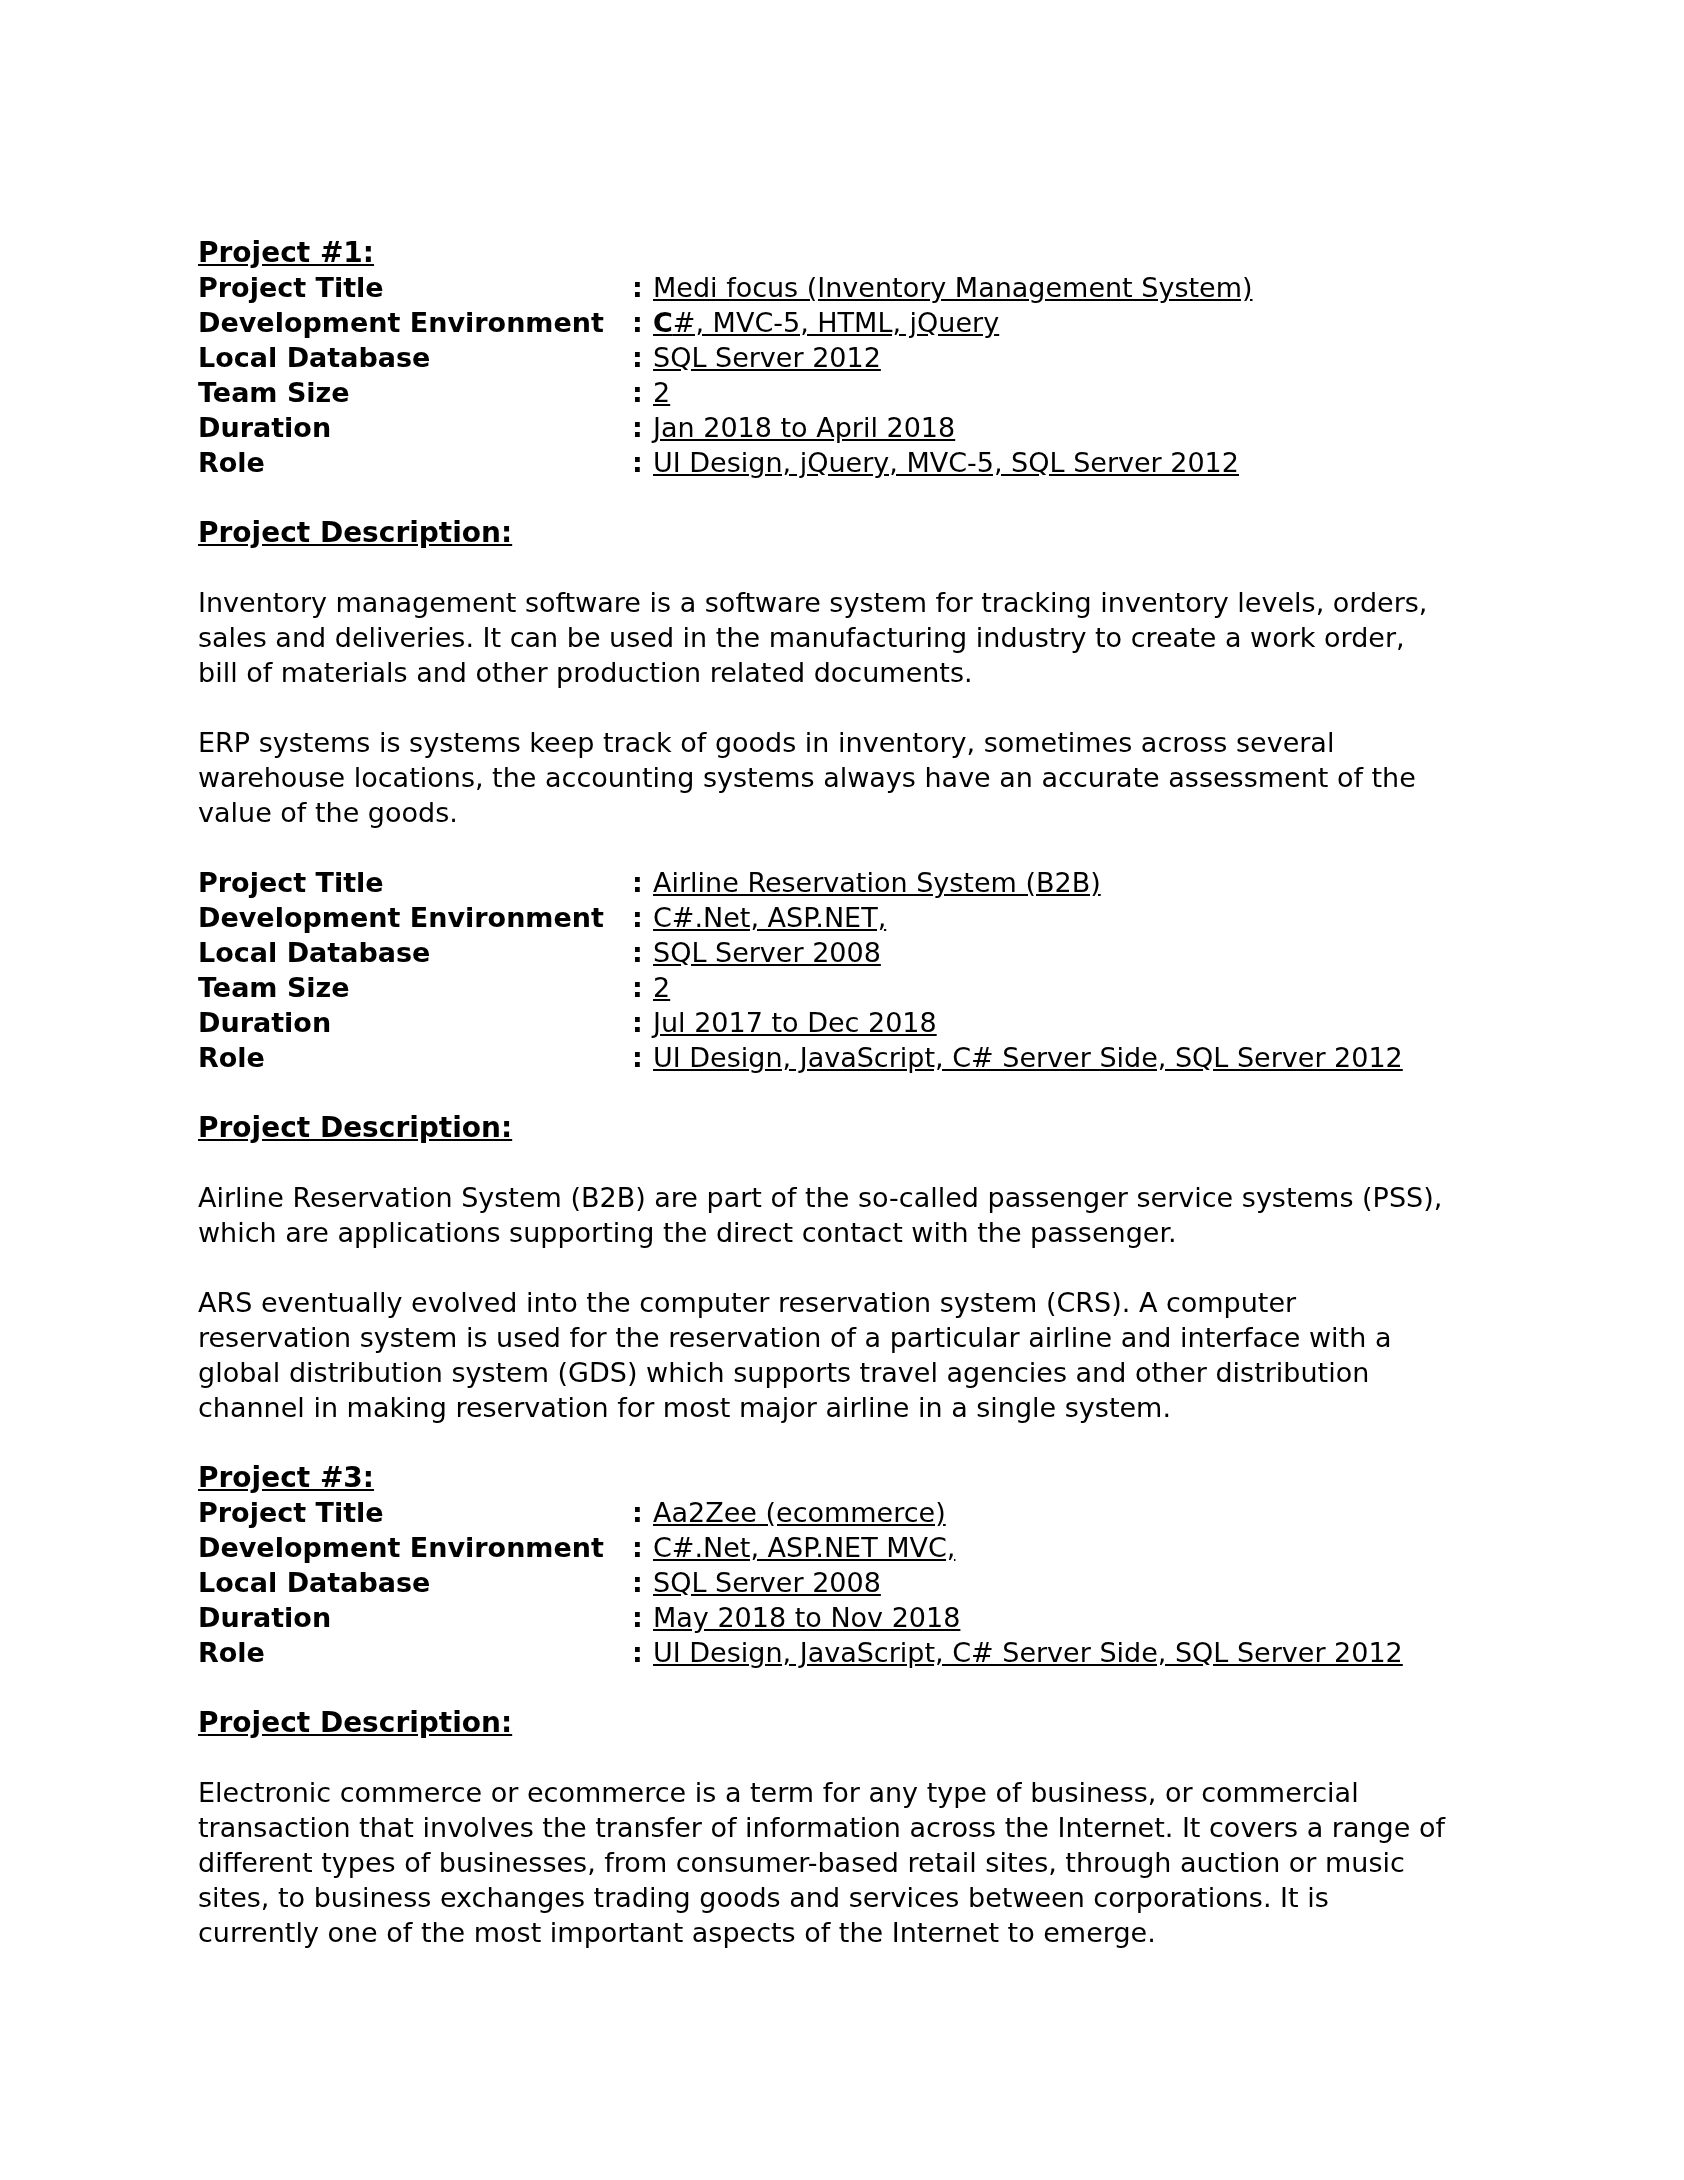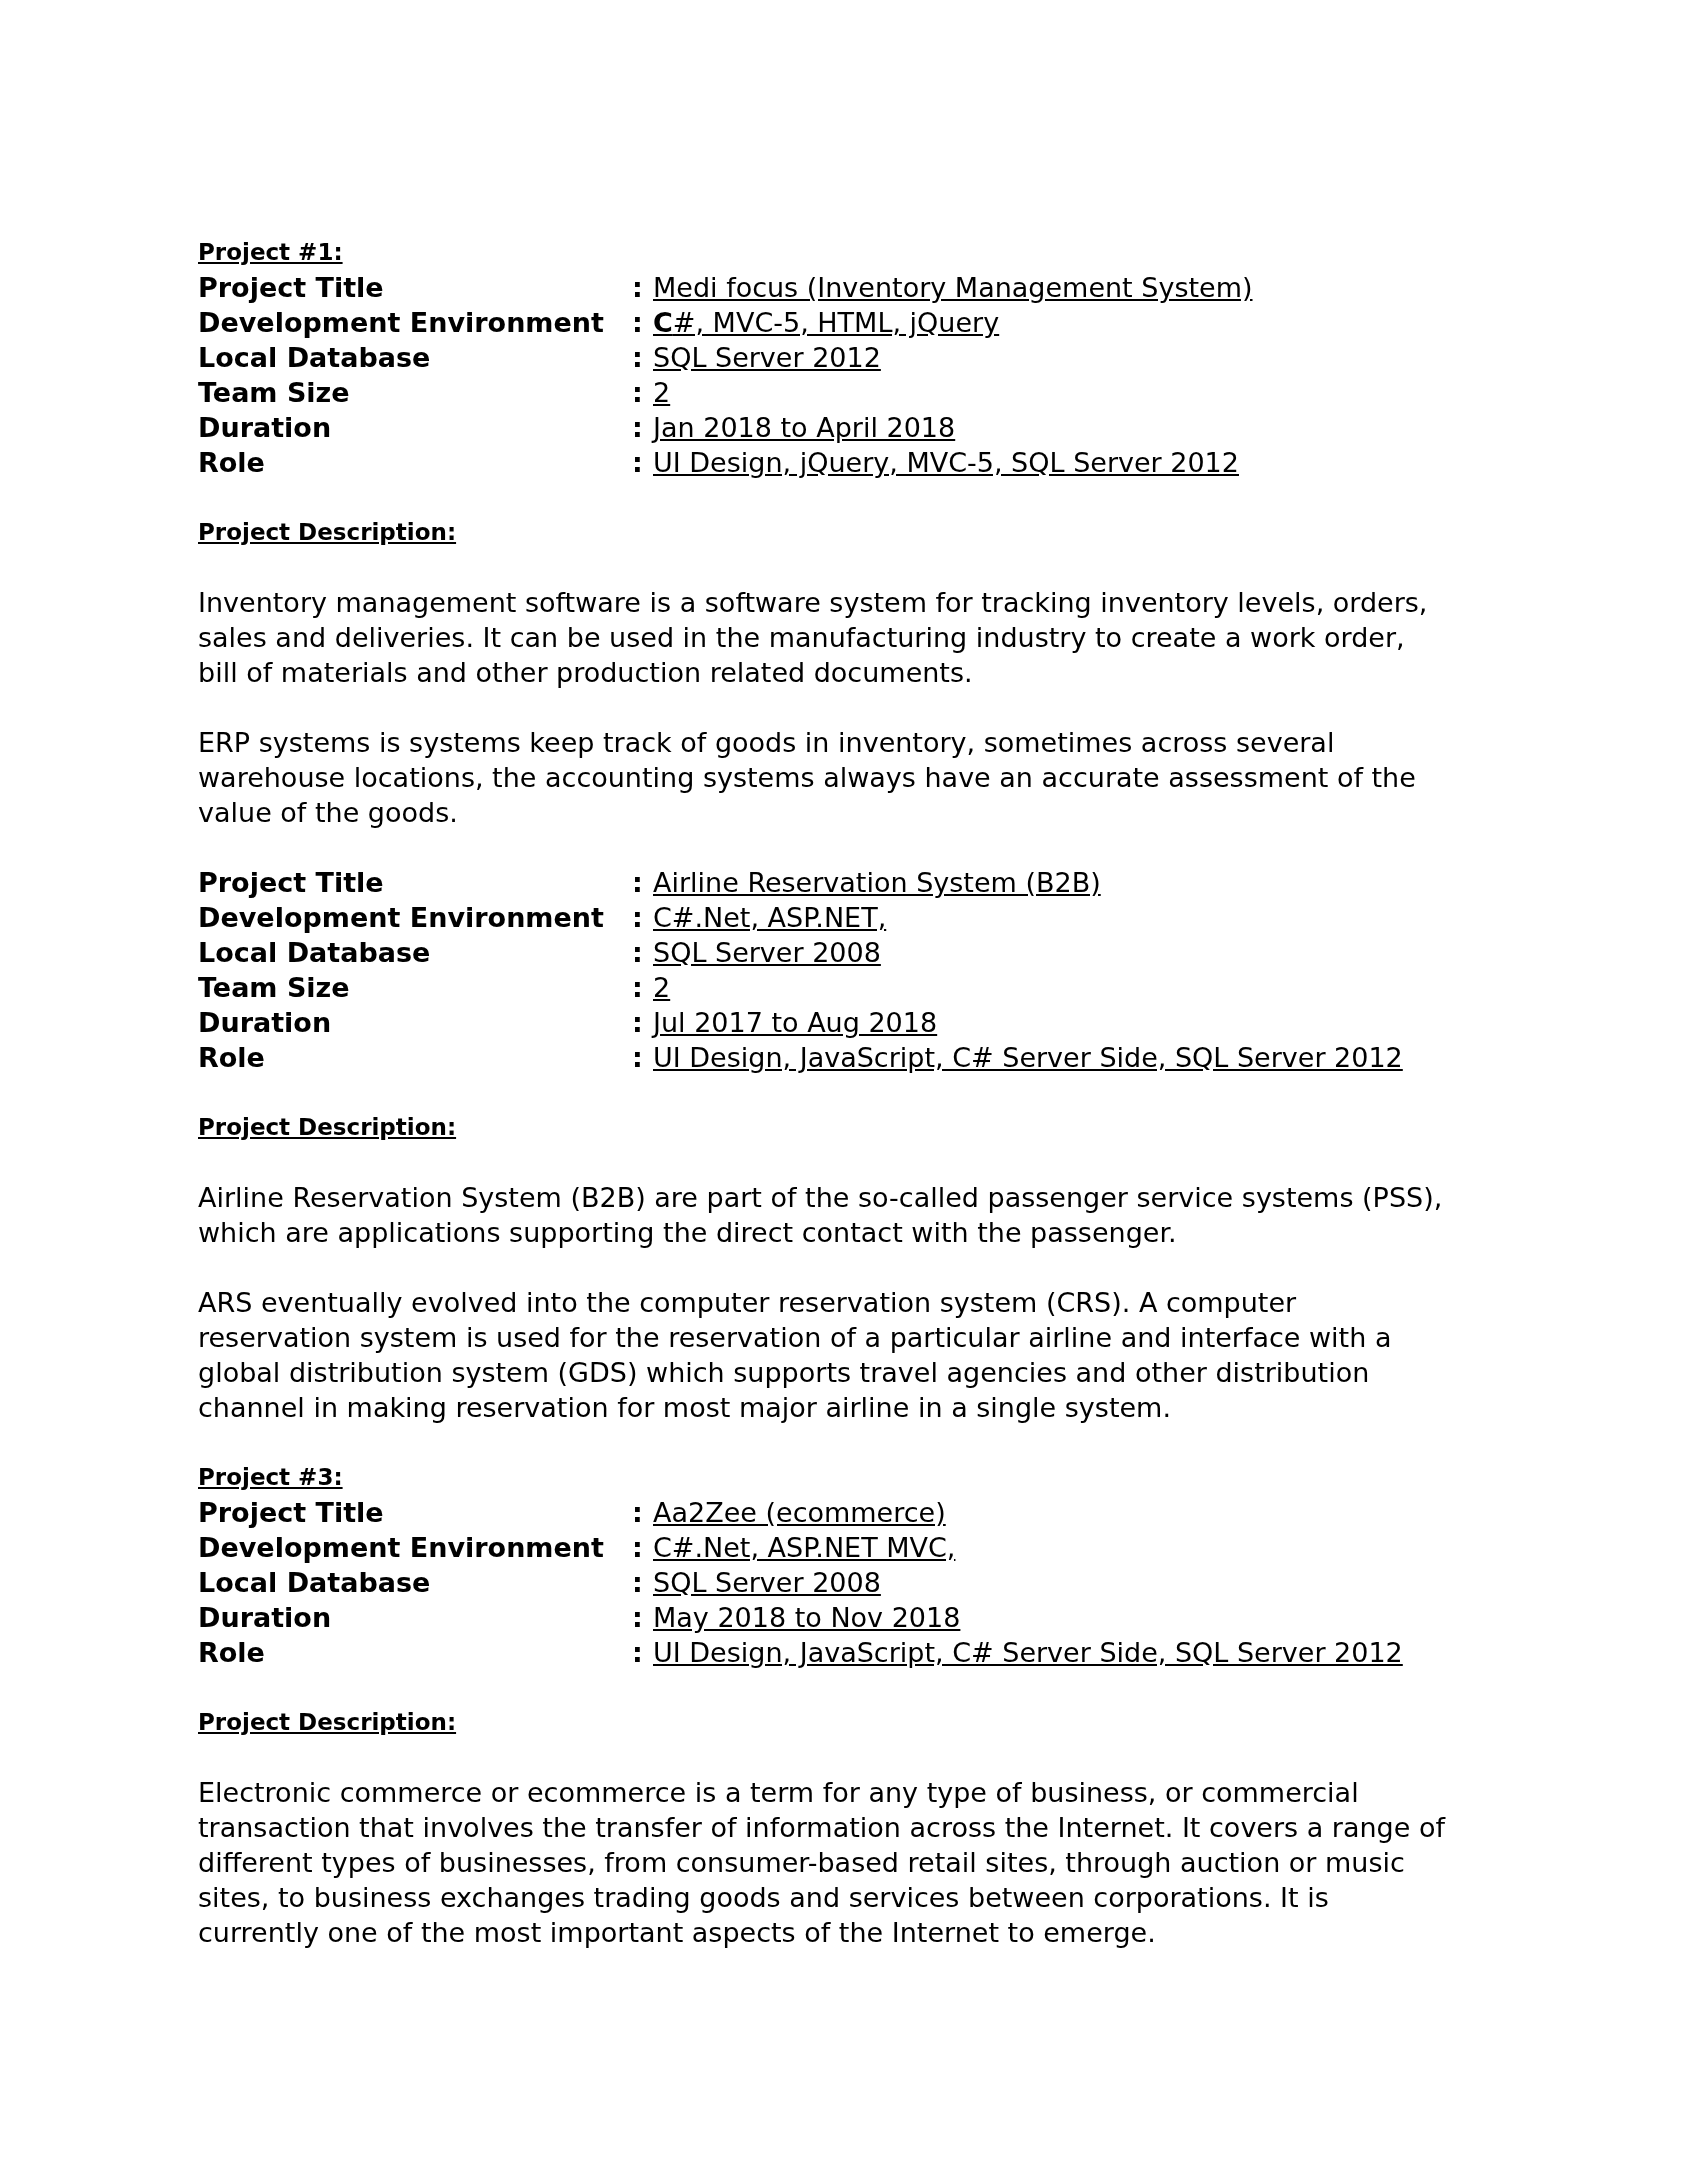--- a/index.html
+++ b/index.html
@@ -19,21 +19,21 @@
     left: 198px;
     top: 235px;
     width: 1384px;
     font-size: 27px;
     line-height: 35px;
   }
   .project-section { margin: 0; }
   .project-section + .project-section { margin-top: 35px; }
   .project-heading,
   .desc-heading {
-    font-size: 23px;
+    font-size: 28px;
     font-weight: bold;
     text-decoration: underline;
     margin: 0;
     line-height: 35px;
   }
   .desc-heading { margin-top: 35px; }
   .field-row {
     display: flex;
     align-items: flex-end;
   }
@@ -120,21 +120,21 @@
       <span class="field-value">SQL Server 2008</span>
     </div>
     <div class="field-row">
       <span class="field-label">Team Size</span>
       <span class="field-colon">:</span>
       <span class="field-value">2</span>
     </div>
     <div class="field-row">
       <span class="field-label">Duration</span>
       <span class="field-colon">:</span>
-      <span class="field-value">Jul 2017 to Aug 2018</span>
+      <span class="field-value">Jul 2017 to Dec 2018</span>
     </div>
     <div class="field-row">
       <span class="field-label">Role</span>
       <span class="field-colon">:</span>
       <span class="field-value">UI Design, JavaScript, C# Server Side, SQL Server 2012</span>
     </div>
 
     <h3 class="desc-heading">Project Description:</h3>
     <p class="para">Airline Reservation System (B2B) are part of the so-called passenger service systems (PSS),
 which are applications supporting the direct contact with the passenger.</p>

